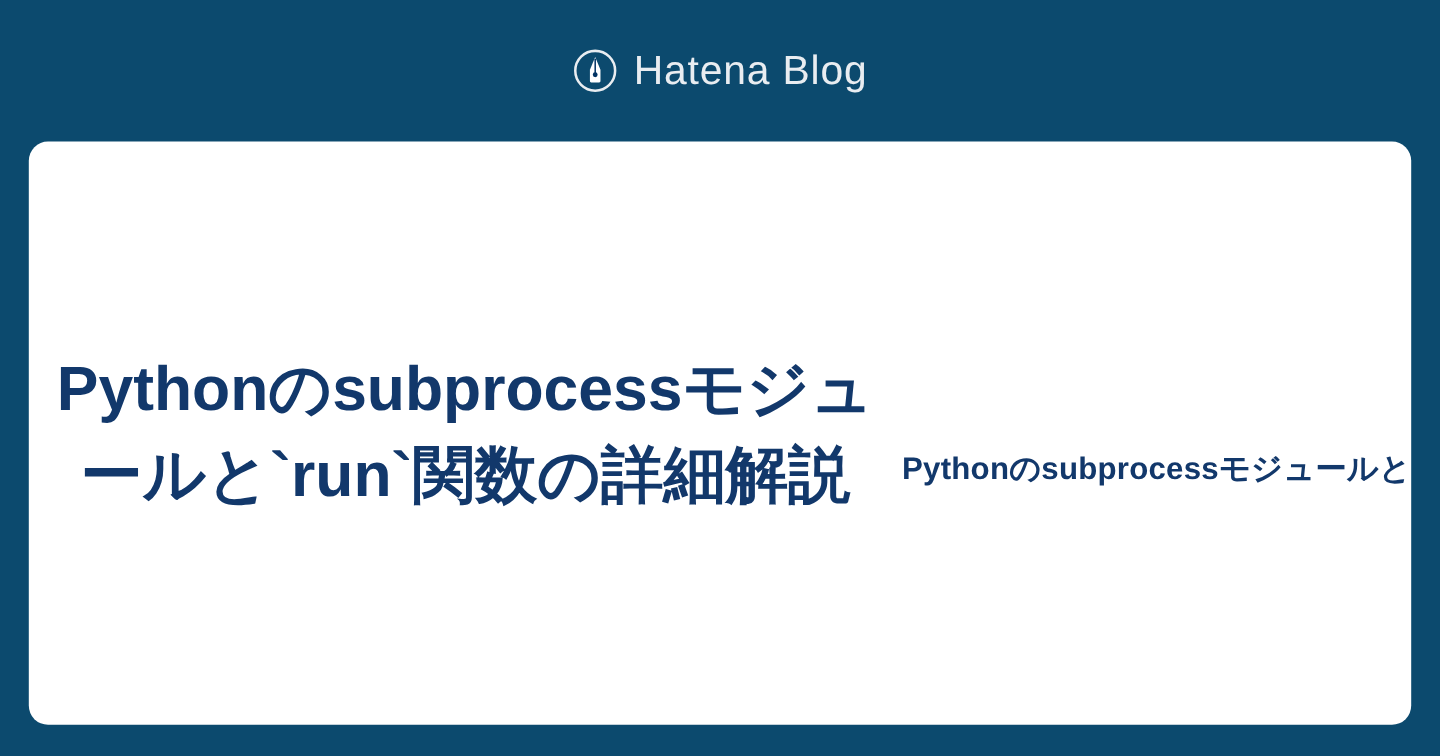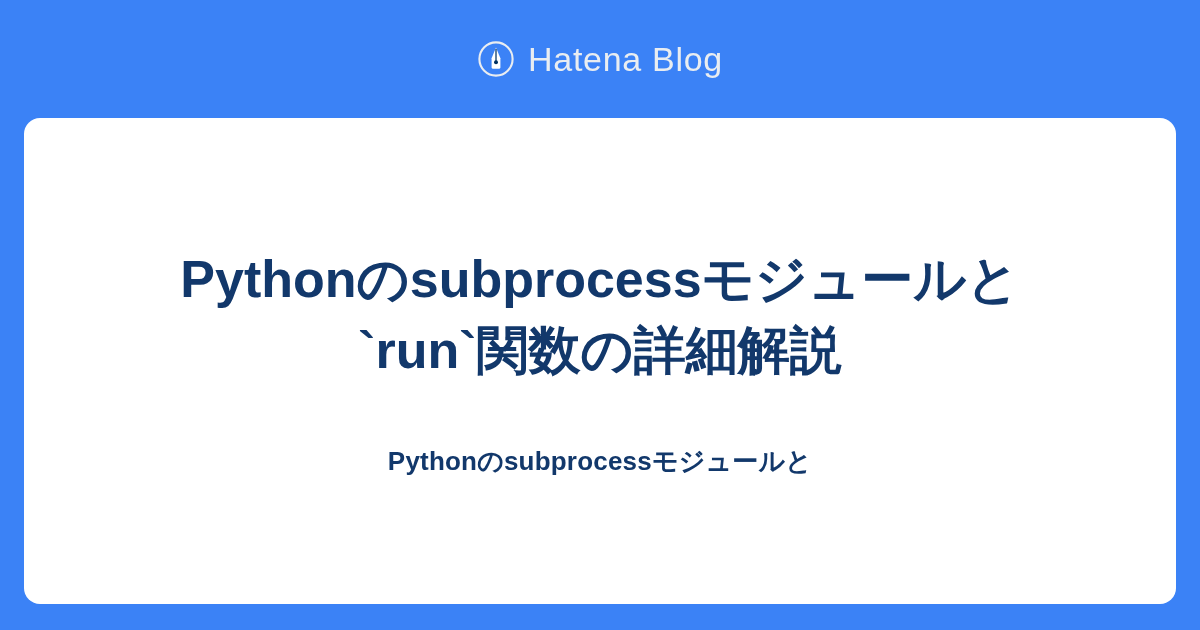--- a/index.html
+++ b/index.html
@@ -10,21 +10,21 @@
     width: 1200px;
     height: 630px;
     overflow: hidden;
     font-family: "Liberation Sans", sans-serif;
   }
 
   #og-canvas {
     position: relative;
     width: 1200px;
     height: 630px;
-    background: #3b82f6;
+    background: #0c4a6e;
     box-sizing: border-box;
   }
 
   
   #brand-header {
     position: absolute;
     left: 0;
     top: 0;
     width: 1200px;
     height: 118px;
@@ -55,21 +55,21 @@
   #entry-card {
     position: absolute;
     left: 24px;
     top: 118px;
     width: 1152px;
     height: 486px;
     background: #ffffff;
     border-radius: 16px;
     box-sizing: border-box;
     display: flex;
-    flex-direction: column;
+    flex-direction: row;
     align-items: center;
     justify-content: center;
   }
 
   #entry-title {
     width: 840px;
     margin: 0;
     padding: 0;
     text-align: center;
     color: #12386b;

